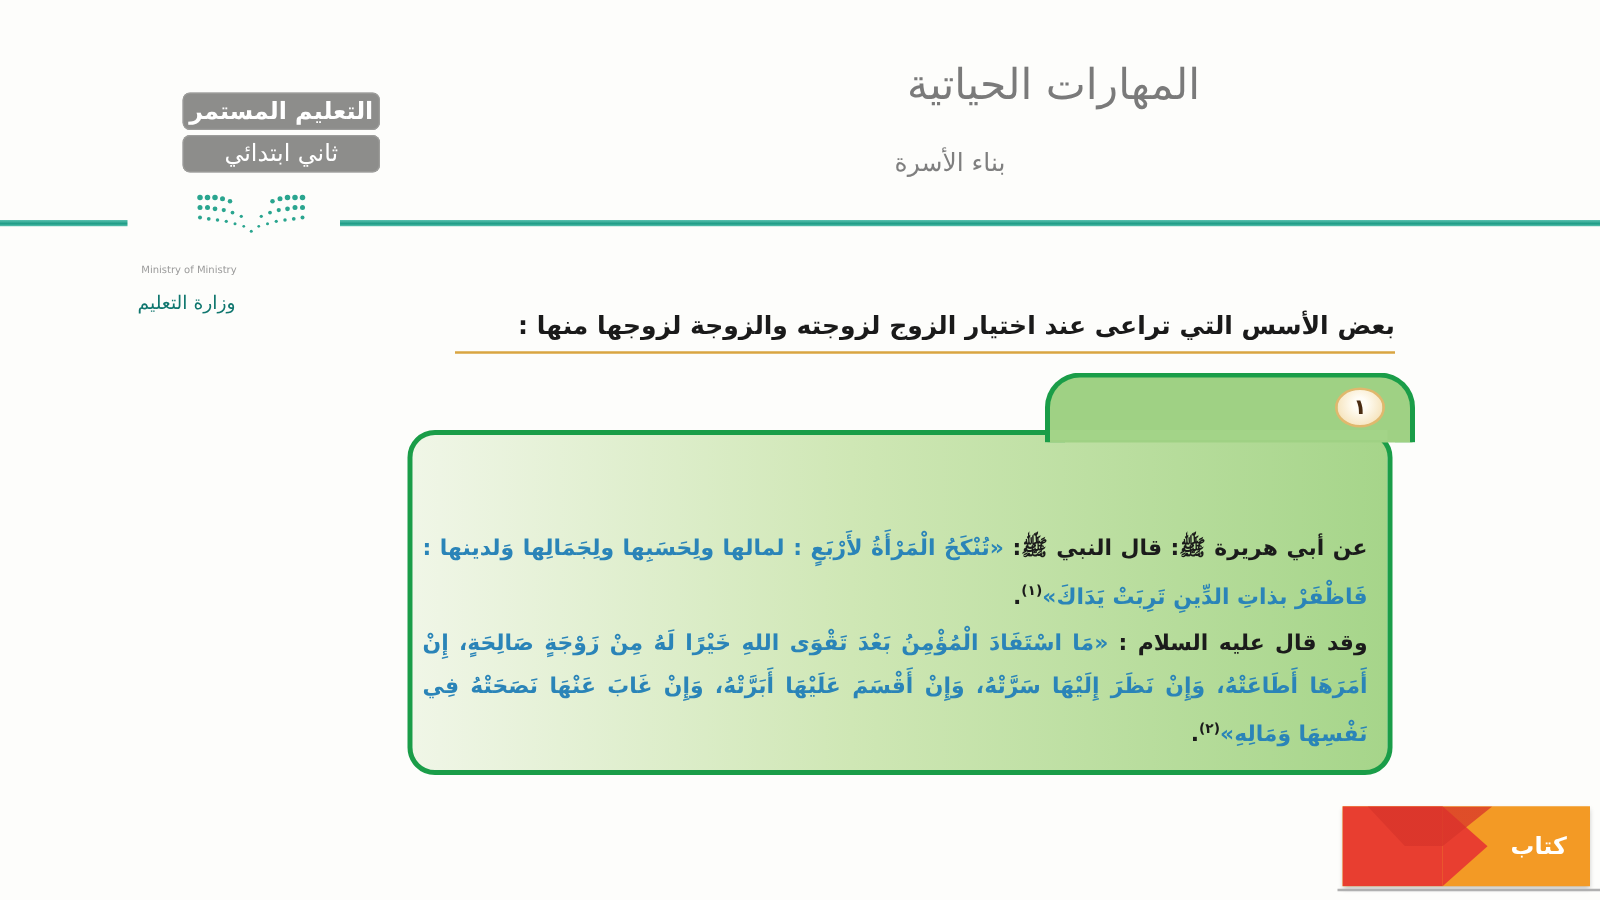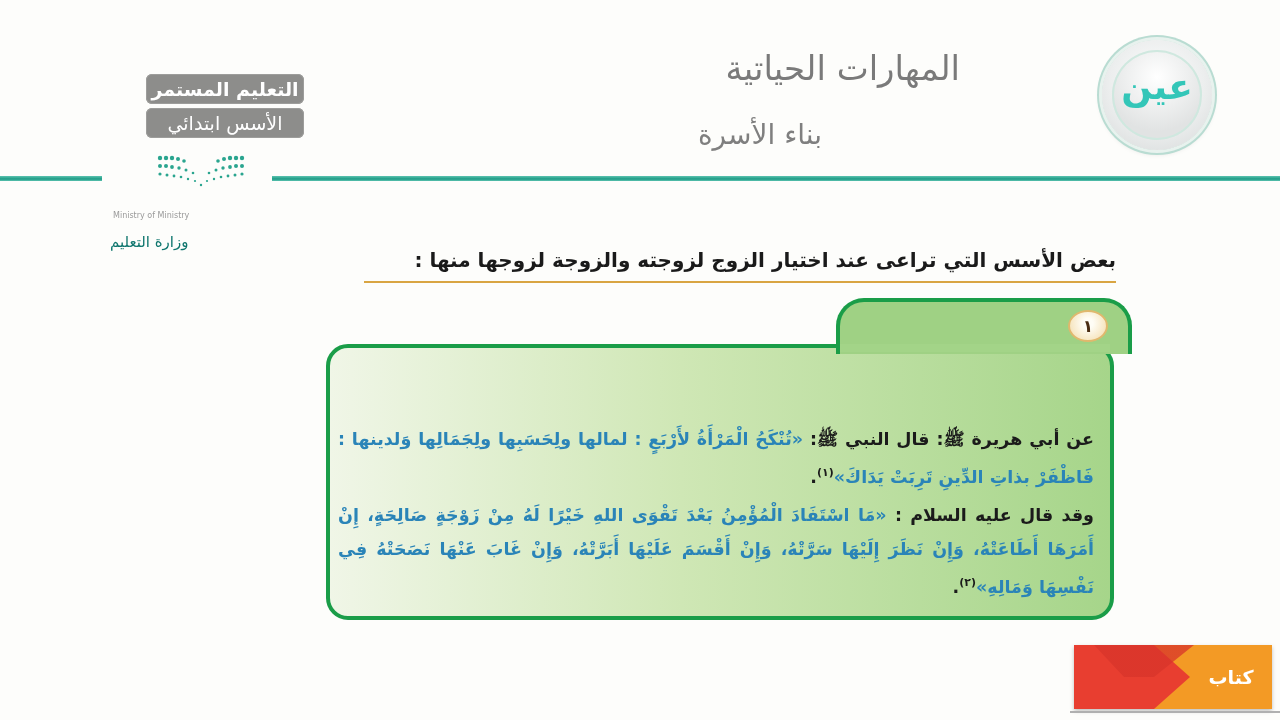--- a/index.html
+++ b/index.html
@@ -24,21 +24,21 @@
     
     .title-main {
       position: absolute; left: 560px; top: 48px; width: 400px;
       text-align: right; direction: rtl;
       font-family: "DejaVu Sans", sans-serif;
       font-size: 34px; color: #7a7a7a; letter-spacing: 1px;
     }
     .title-sub {
       position: absolute; left: 560px; top: 118px; width: 400px;
       text-align: center; direction: rtl;
-      font-size: 28px; color: #7f7f7f;
+      font-size: 20px; color: #7f7f7f;
     }
 
     
     .badge {
       position: absolute; left: 146px; width: 158px; height: 30px;
       background: #8d8d8b; border-radius: 6px;
       color: #fff; direction: rtl; text-align: center;
       font-size: 19px; font-weight: bold; line-height: 30px;
       box-shadow: inset 0 0 0 1px #9d9d9b;
     }
@@ -175,21 +175,21 @@
   </style>
 </head>
 <body>
 
 <div class="page">
 
   <div class="rule-left"></div>
   <div class="rule-right"></div>
 
   <div class="badge b1">التعليم المستمر</div>
-  <div class="badge b2">الأسس ابتدائي</div>
+  <div class="badge b2">ثاني ابتدائي</div>
 
   <svg class="moe-dots" viewBox="0 0 94 34">
     <g fill="#2aa58f">
       <circle cx="6" cy="4" r="2.2"></circle>
         <circle cx="12" cy="4" r="2.2"></circle>
         <circle cx="18" cy="4" r="2.2"></circle>
         <circle cx="24" cy="5" r="2"></circle>
         <circle cx="30" cy="7" r="1.8"></circle>
       <circle cx="88" cy="4" r="2.2"></circle>
         <circle cx="82" cy="4" r="2.2"></circle>
@@ -222,24 +222,20 @@
         <circle cx="53" cy="27" r="1.1"></circle>
       <circle cx="47" cy="31" r="1.2"></circle>
     </g>
   </svg>
   <div class="moe-ar">وزارة التعليم</div>
   <div class="moe-en">Ministry of Ministry</div>
 
   <div class="title-main">المهارات الحياتية</div>
   <div class="title-sub">بناء الأسرة</div>
 
-  <div class="ain-logo">
-    <div class="ain-inner"></div>
-    <div class="ain-text">عين</div>
-  </div>
 
   <div class="section-heading">بعض الأسس التي تراعى عند اختيار الزوج لزوجته والزوجة لزوجها منها :</div>
   <div class="section-underline"></div>
 
   <div class="card"></div>
   <div class="card-tab"></div>
   <div class="card-tab-cover"></div>
   <div class="num-circle">١</div>
 
 

